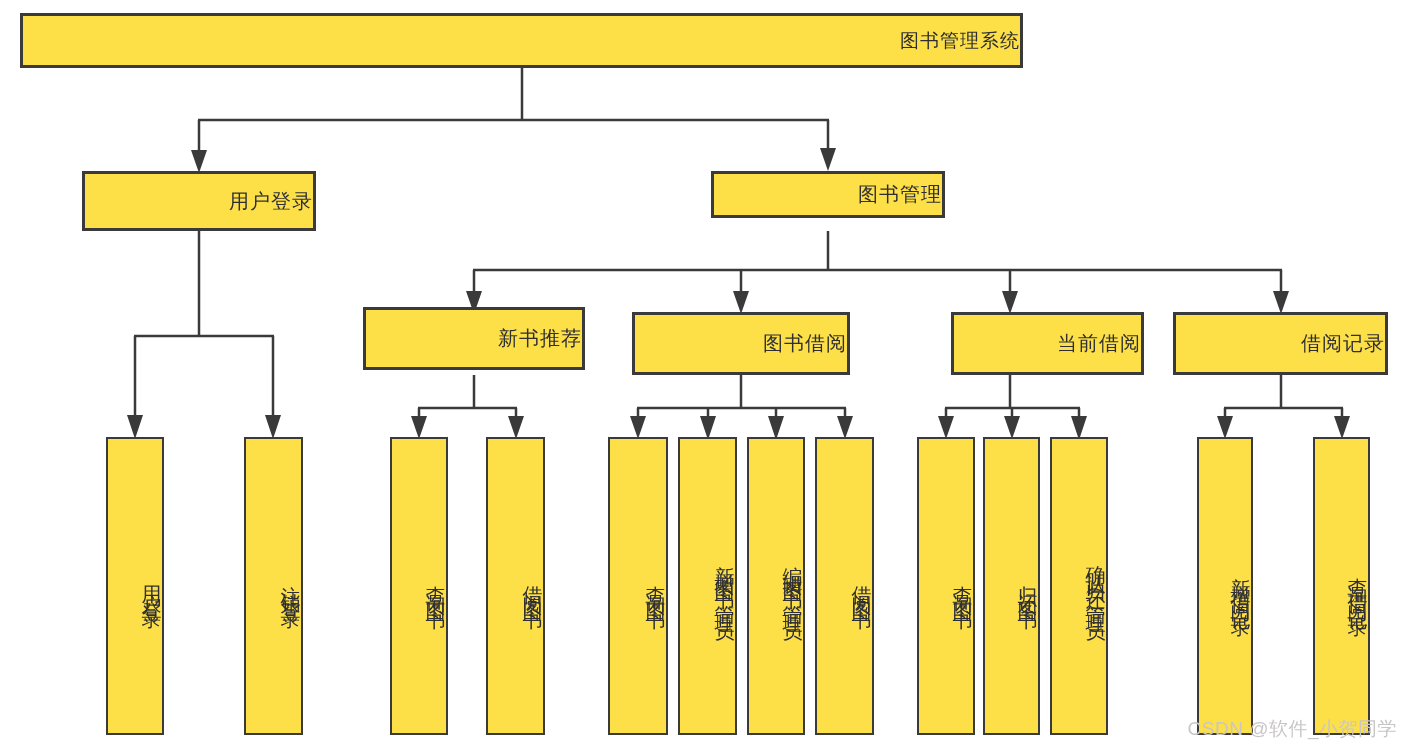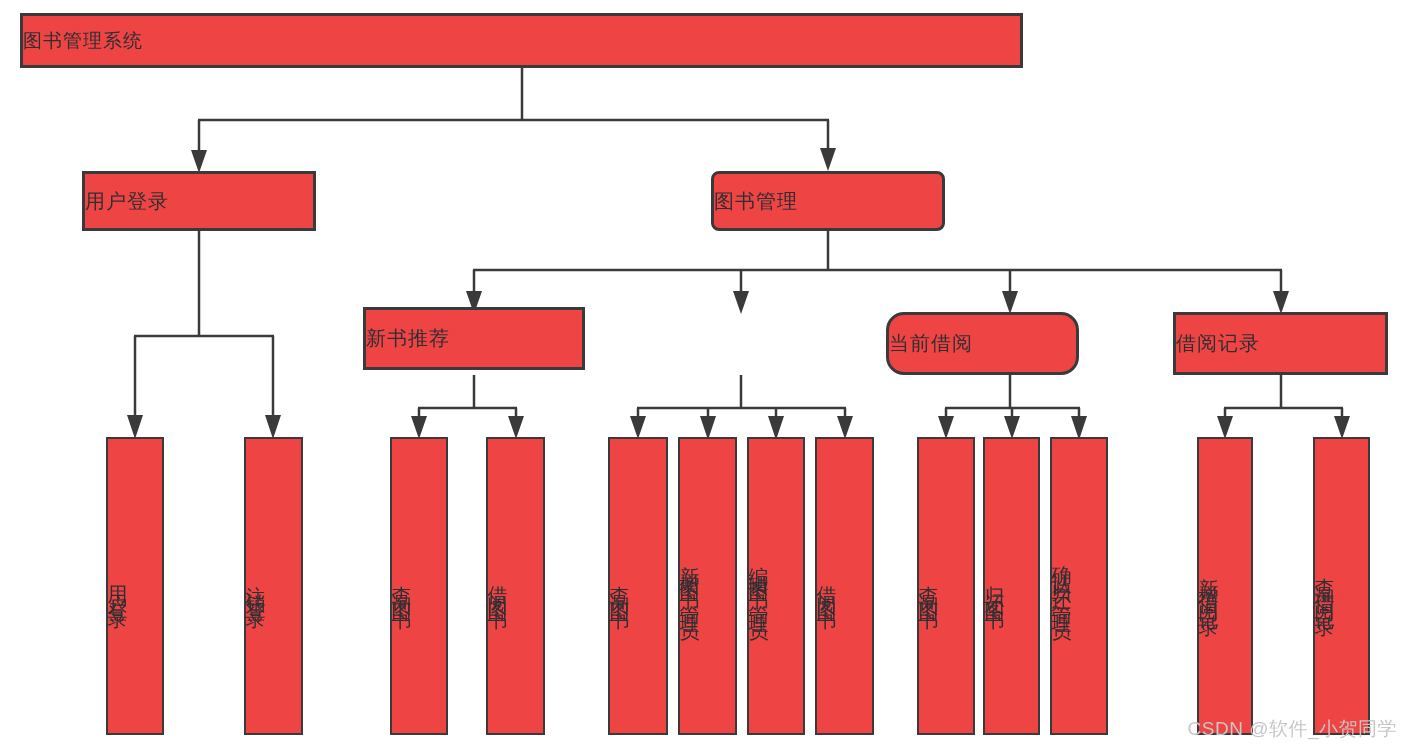--- a/index.html
+++ b/index.html
@@ -9,22 +9,22 @@
     width:1405px;height:747px;
     background:#ffffff;
     font-family:"Liberation Sans","DejaVu Sans",sans-serif;
     overflow:hidden;
   }
   .connectors{position:absolute;left:0;top:0;width:1405px;height:747px;z-index:1;}
   .node{
     position:absolute;
     box-sizing:border-box;
     border:3px solid #3a3a3a;
-    background:#ef4444;
-    display:flex;align-items:center;justify-content:flex-start;
+    background:#fde047;
+    display:flex;align-items:center;justify-content:flex-end;
     color:#2f2f33;
     z-index:2;
   }
   .node-h{font-size:20px;letter-spacing:1px;}
   .node-root{font-size:19px;letter-spacing:1px;}
   .node-v{border-width:2.5px;}
   .node-v .vtext{
     writing-mode:vertical-rl;
     text-orientation:mixed;
     font-size:20px;
@@ -109,28 +109,31 @@
     <polygon points="1334,416 1350,416 1342,439" stroke="none"></polygon>
   </svg>
 
   <div class="node node-h node-root" style="left:20px;top:13px;width:1003px;height:55px;">
     <span>图书管理系统</span>
   </div>
 
   <div class="node node-h" style="left:82px;top:171px;width:234px;height:60px;">
     <span>用户登录</span>
   </div>
-  <div class="node node-h" style="left:711px;top:171px;width:234px;height:60px;border-radius:8px;">
+  <div class="node node-h" style="left:711px;top:171px;width:234px;height:47px;">
     <span>图书管理</span>
   </div>
 
   <div class="node node-h" style="left:363px;top:307px;width:222px;height:63px;">
     <span>新书推荐</span>
   </div>
-  <div class="node node-h" style="left:886px;top:312px;width:193px;height:63px;border-radius:18px;">
+  <div class="node node-h" style="left:632px;top:312px;width:218px;height:63px;">
+    <span>图书借阅</span>
+  </div>
+  <div class="node node-h" style="left:951px;top:312px;width:193px;height:63px;">
     <span>当前借阅</span>
   </div>
   <div class="node node-h" style="left:1173px;top:312px;width:215px;height:63px;">
     <span>借阅记录</span>
   </div>
 
   <div class="node node-v" style="left:106px;top:437px;width:58px;height:298px;">
     <span class="vtext">用户登录</span>
   </div>
   <div class="node node-v" style="left:244px;top:437px;width:59px;height:298px;">

